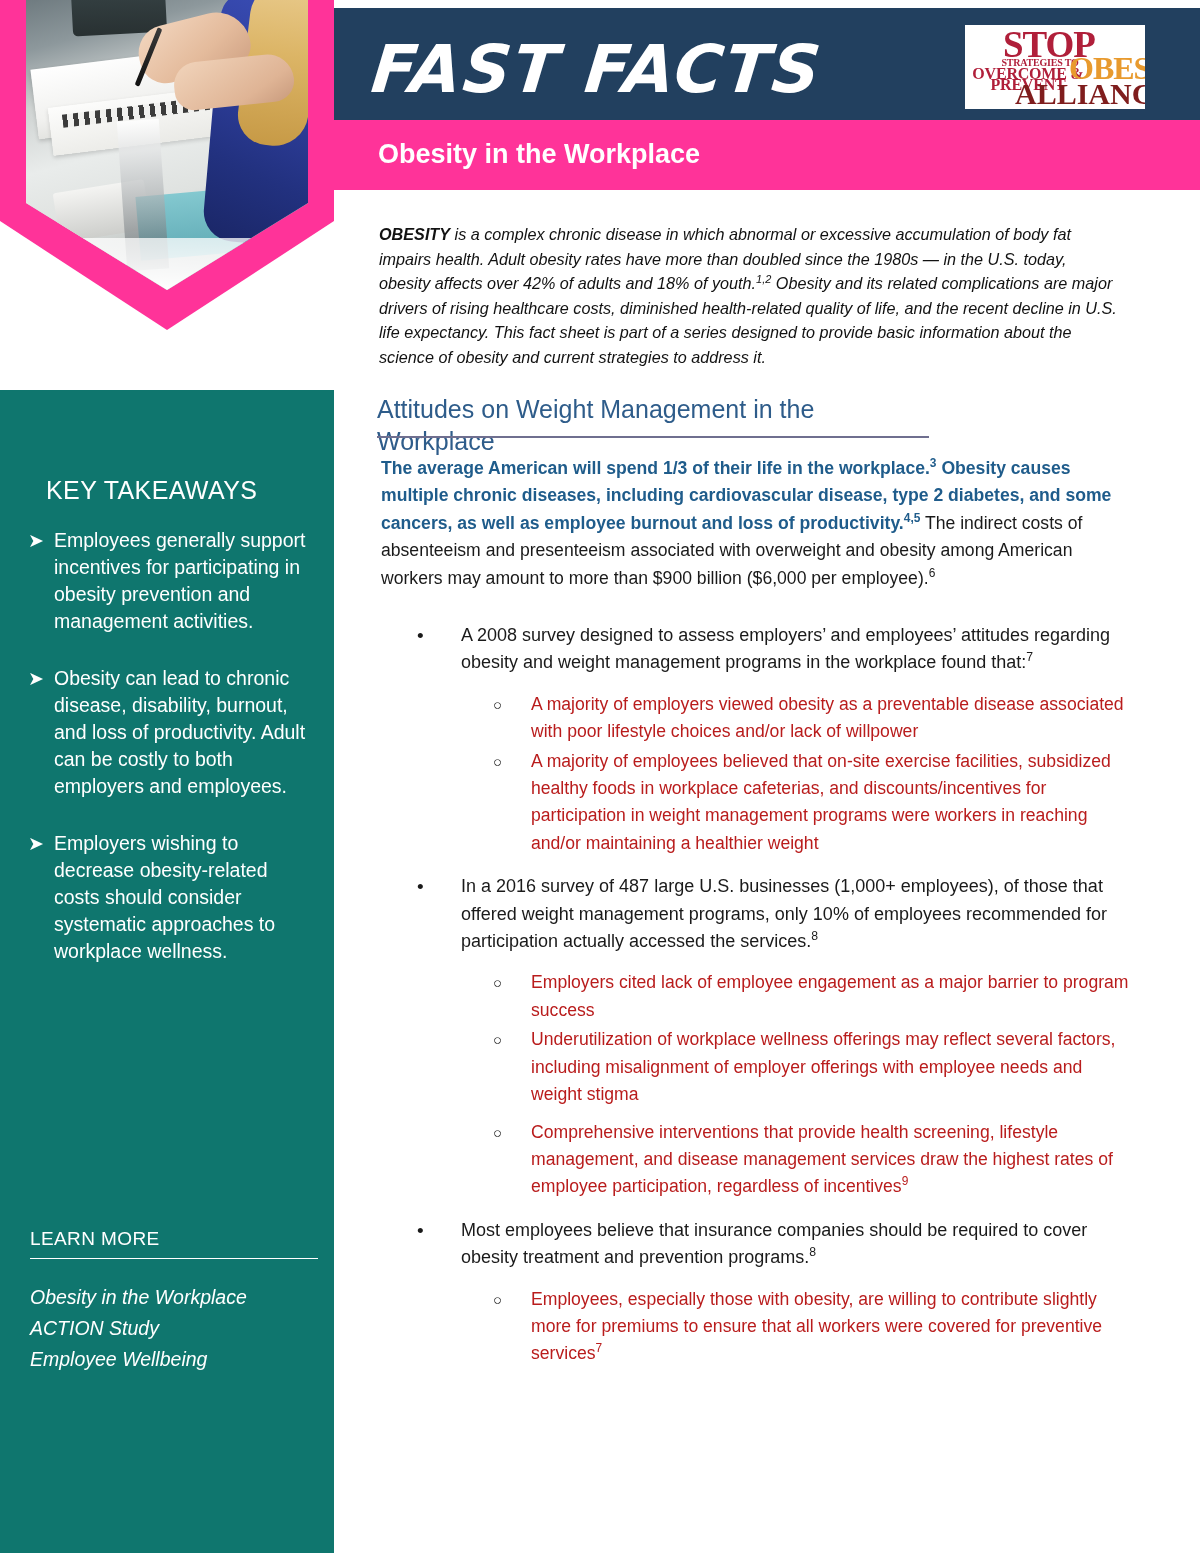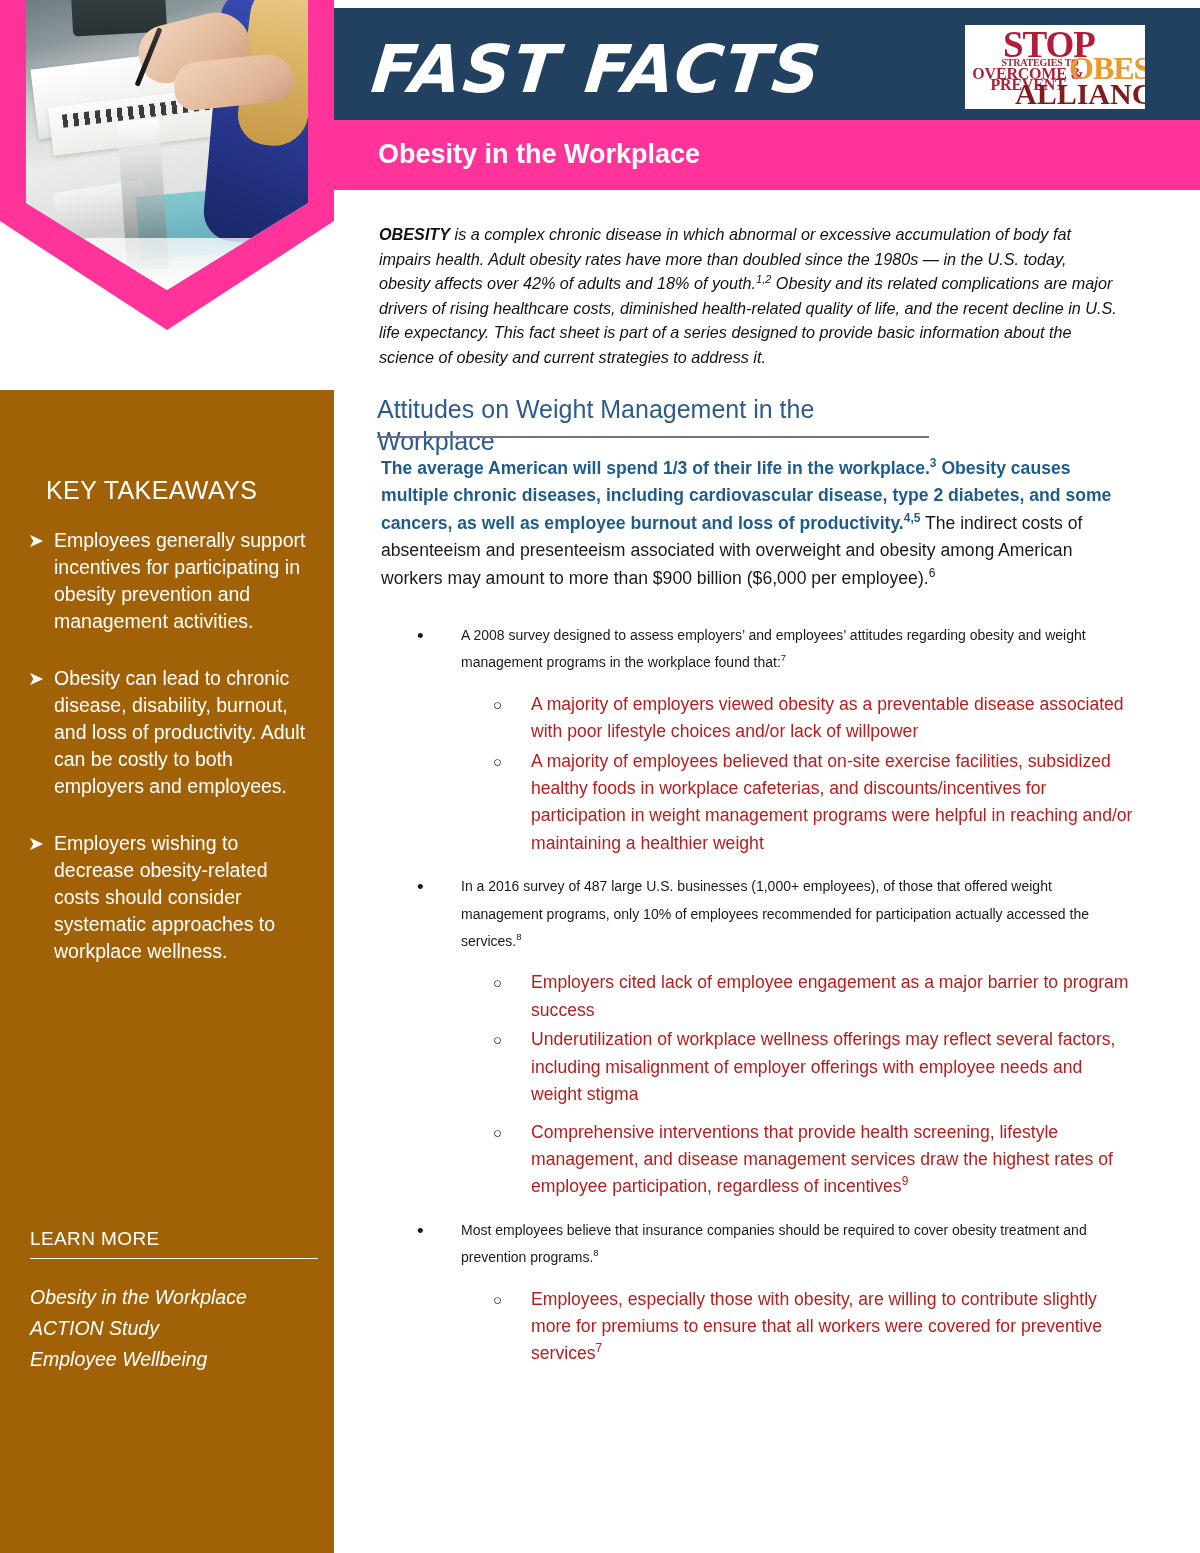--- a/index.html
+++ b/index.html
@@ -234,21 +234,21 @@
     background: linear-gradient(180deg, rgba(255,255,255,0.75), #ffffff);
   }
 
   
   .sidebar {
     position: absolute;
     left: 0px;
     top: 390px;
     width: 334px;
     height: 1163px;
-    background: #a16207;
+    background: #0f766e;
     color: #ffffff;
   }
   .kt-title {
     position: absolute;
     left: 46px; top: 85px;
     font-size: 25px;
     letter-spacing: 0.4px;
     line-height: 30px;
     color: #ffffff;
   }
@@ -362,21 +362,21 @@
   }
   .b1-mark {
     flex: 0 0 44px;
     font-size: 19px;
     line-height: 27.4px;
     color: #1a1a1a;
     padding-left: 4px;
   }
   .b1-text {
     flex: 1 1 auto;
-    font-size: 14px;
+    font-size: 18px;
     line-height: 27.4px;
     color: #1a1a1a;
   }
   .b2 {
     display: flex;
     align-items: flex-start;
     margin-left: 80px;
     margin-bottom: 2px;
   }
   .b2-mark {
@@ -473,21 +473,21 @@
     <span class="b1-mark">•</span>
     <span class="b1-text"><span>A 2008 survey designed to assess employers’ and employees’ attitudes regarding obesity and weight management programs in the workplace found that:</span><sup>7</sup></span>
   </div>
   <div class="gap-sm"></div>
   <div class="b2">
     <span class="b2-mark">○</span>
     <span class="b2-text">A majority of employers viewed obesity as a preventable disease associated with poor lifestyle choices and/or lack of willpower</span>
   </div>
   <div class="b2">
     <span class="b2-mark">○</span>
-    <span class="b2-text">A majority of employees believed that on-site exercise facilities, subsidized healthy foods in workplace cafeterias, and discounts/incentives for participation in weight management programs were helpful in reaching and/or maintaining a healthier weight</span>
+    <span class="b2-text">A majority of employees believed that on-site exercise facilities, subsidized healthy foods in workplace cafeterias, and discounts/incentives for participation in weight management programs were workers in reaching and/or maintaining a healthier weight</span>
   </div>
 
   <div class="gap-md"></div>
 
   <div class="b1">
     <span class="b1-mark">•</span>
     <span class="b1-text"><span>In a 2016 survey of 487 large U.S. businesses (1,000+ employees), of those that offered weight management programs, only 10% of employees recommended for participation actually accessed the services.</span><sup>8</sup></span>
   </div>
   <div class="gap-sm"></div>
   <div class="b2">

